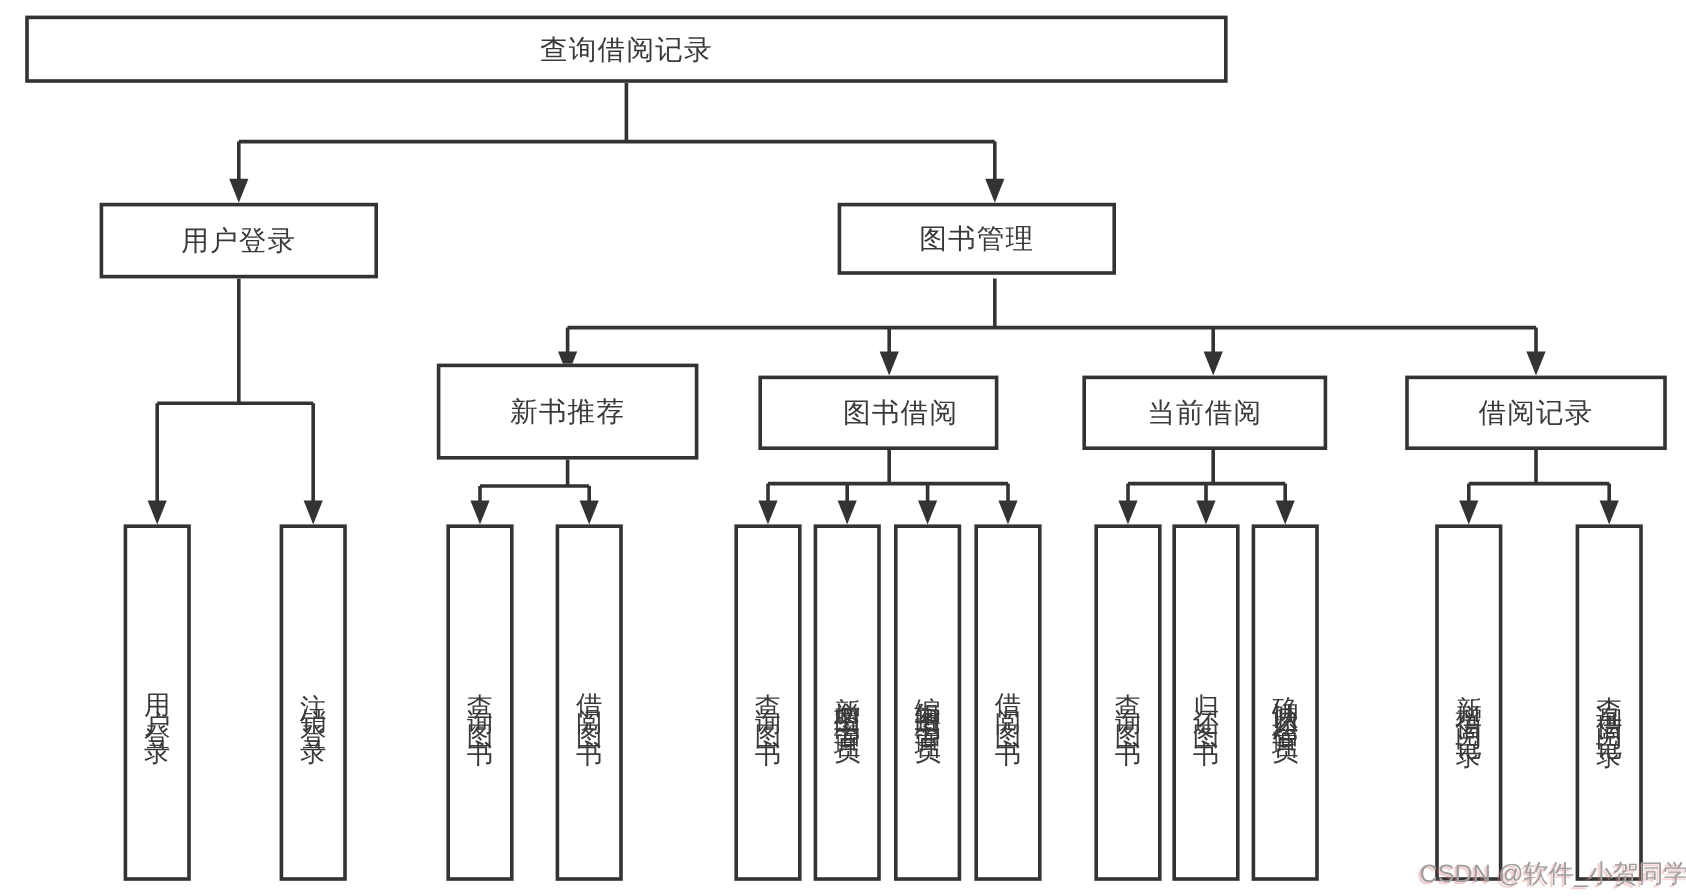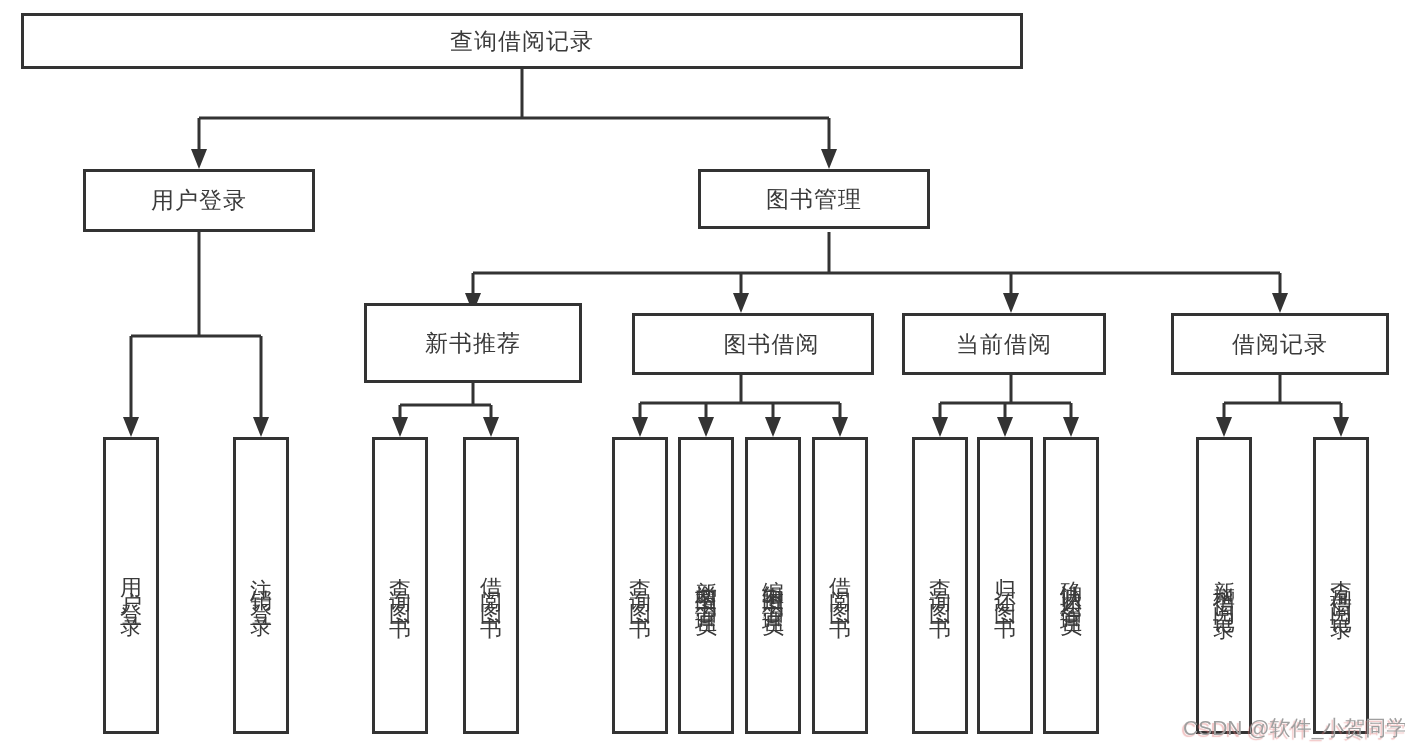--- a/index.html
+++ b/index.html
@@ -93,21 +93,21 @@
   <div class="box h-box" style="left:83px; top:169px; width:232px; height:63px;">
     <span>用户登录</span>
   </div>
   <div class="box h-box" style="left:698px; top:169px; width:232px; height:60px;">
     <span>图书管理</span>
   </div>
 
   <div class="box h-box" style="left:364px; top:303px; width:218px; height:80px;">
     <span>新书推荐</span>
   </div>
-  <div class="box h-box" style="left:632px; top:313px; width:242px; height:62px;padding-left:37px;">
+  <div class="box h-box" style="left:632px; top:313px; width:200px; height:62px;padding-left:37px;">
     <span>图书借阅</span>
   </div>
   <div class="box h-box" style="left:902px; top:313px; width:204px; height:62px;">
     <span>当前借阅</span>
   </div>
   <div class="box h-box" style="left:1171px; top:313px; width:218px; height:62px;">
     <span>借阅记录</span>
   </div>
 
   <div class="box leaf-box pitch-4" style="left:103px; top:437px; width:56px; height:297px;">

